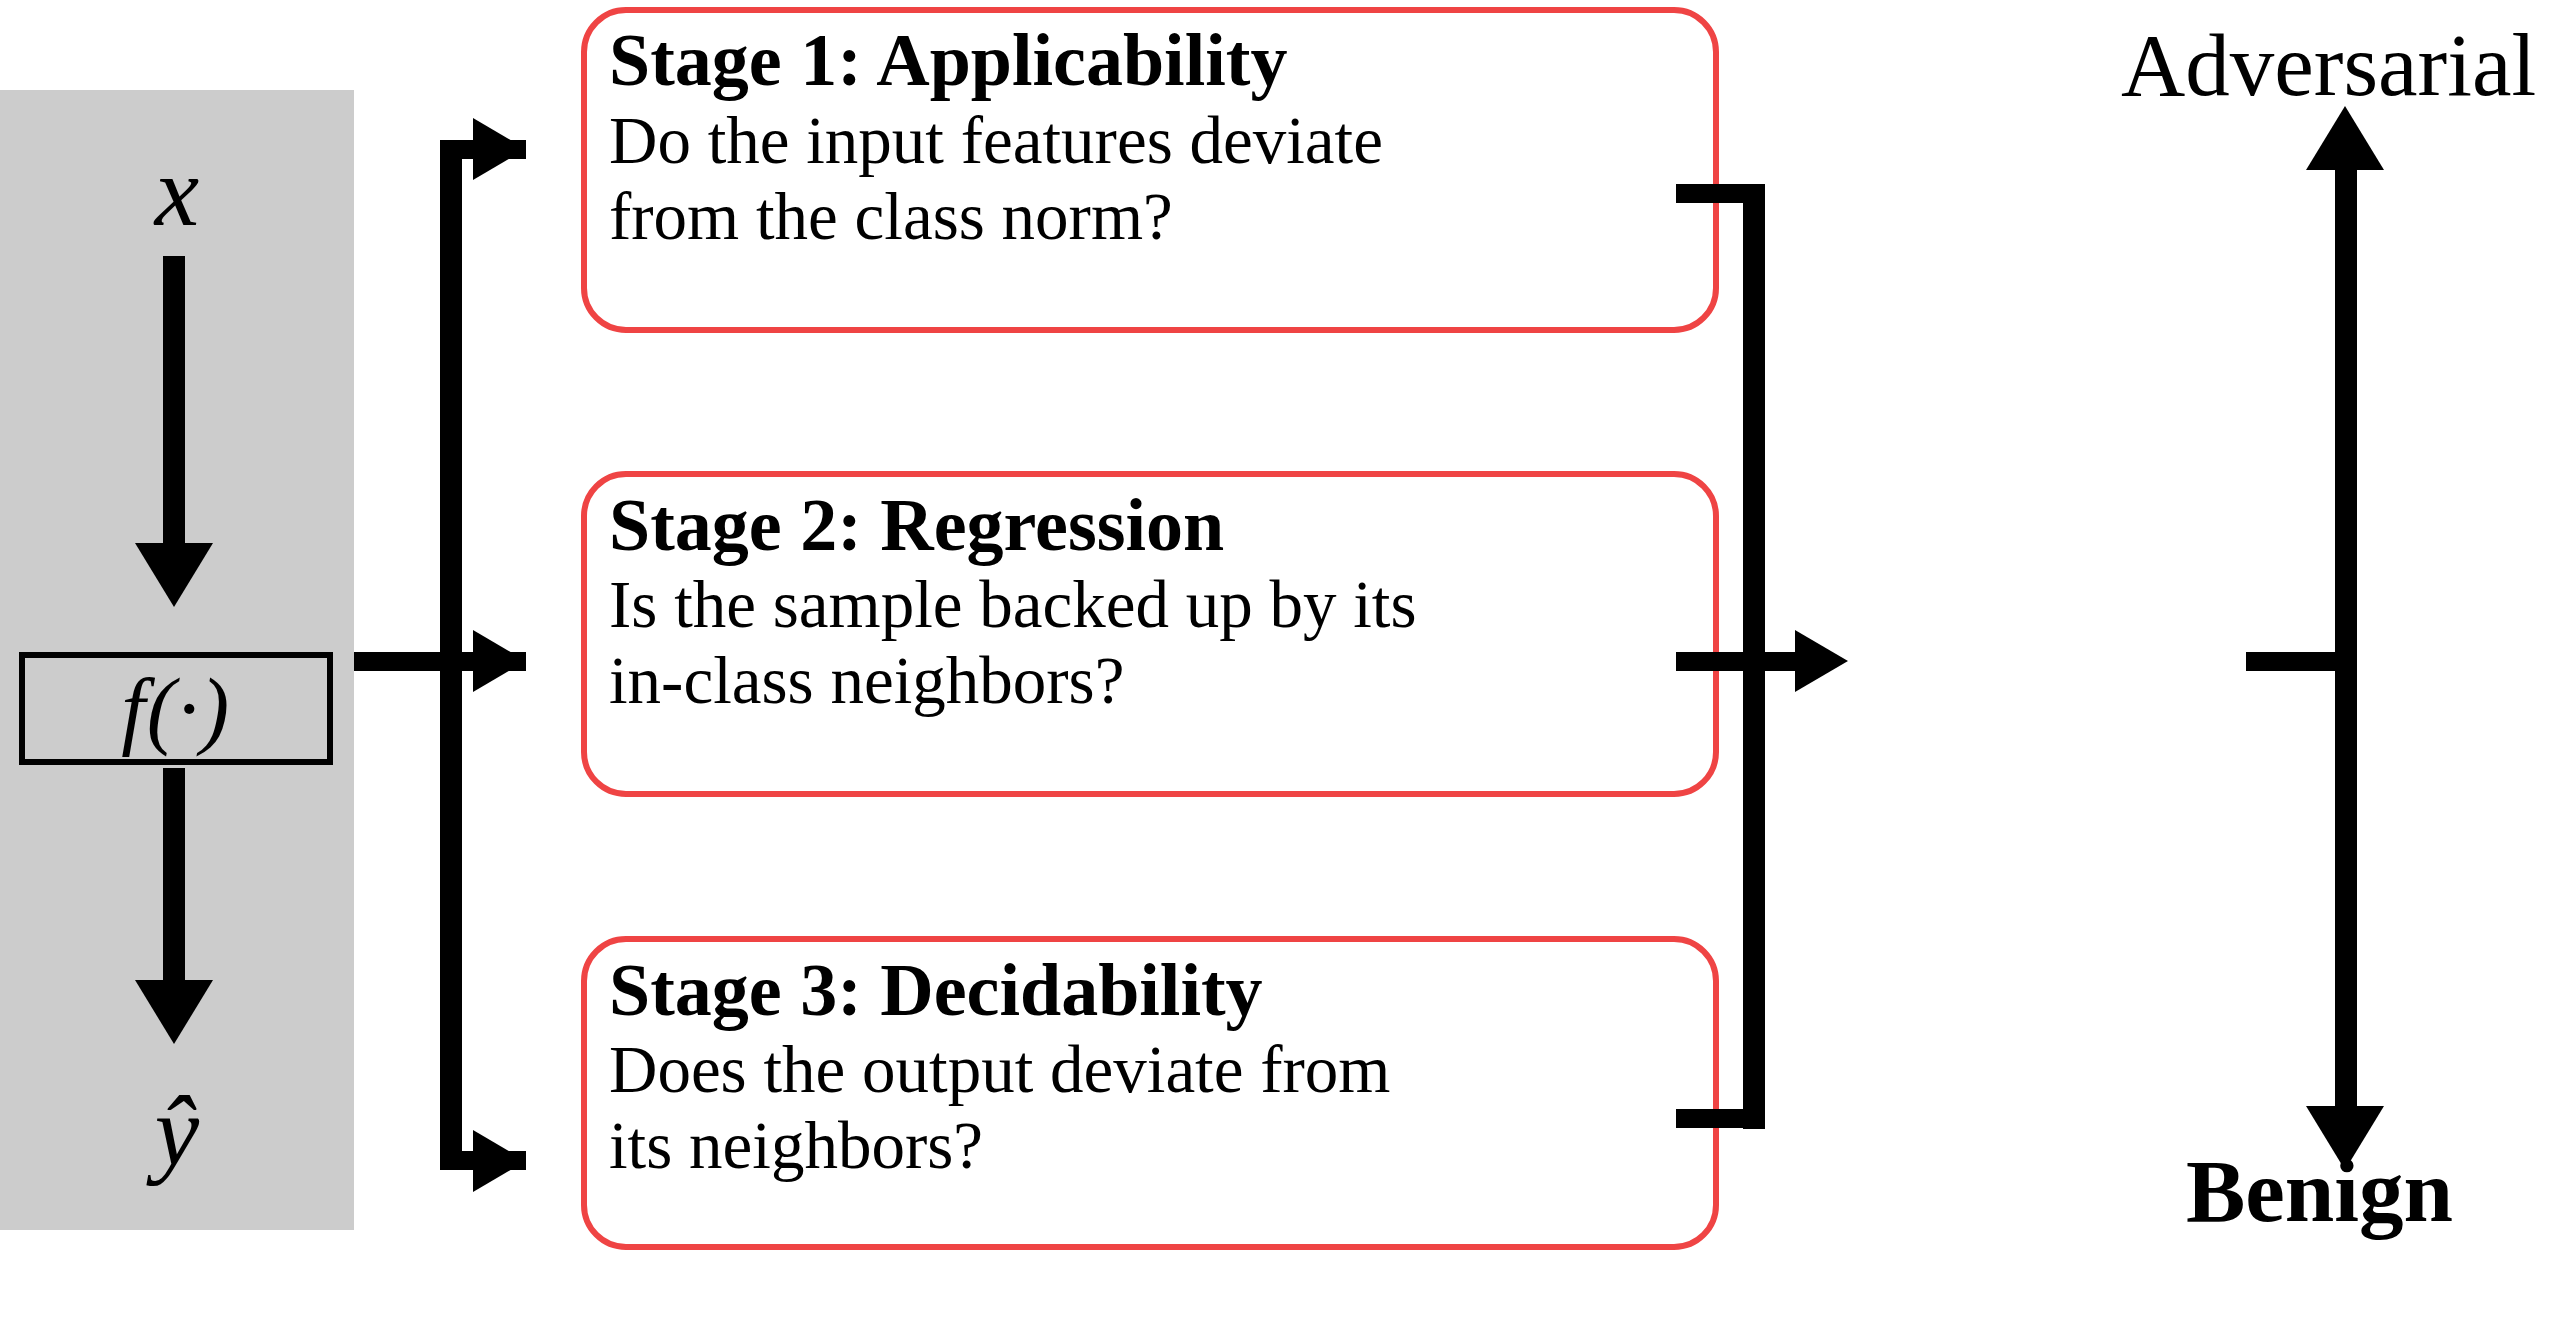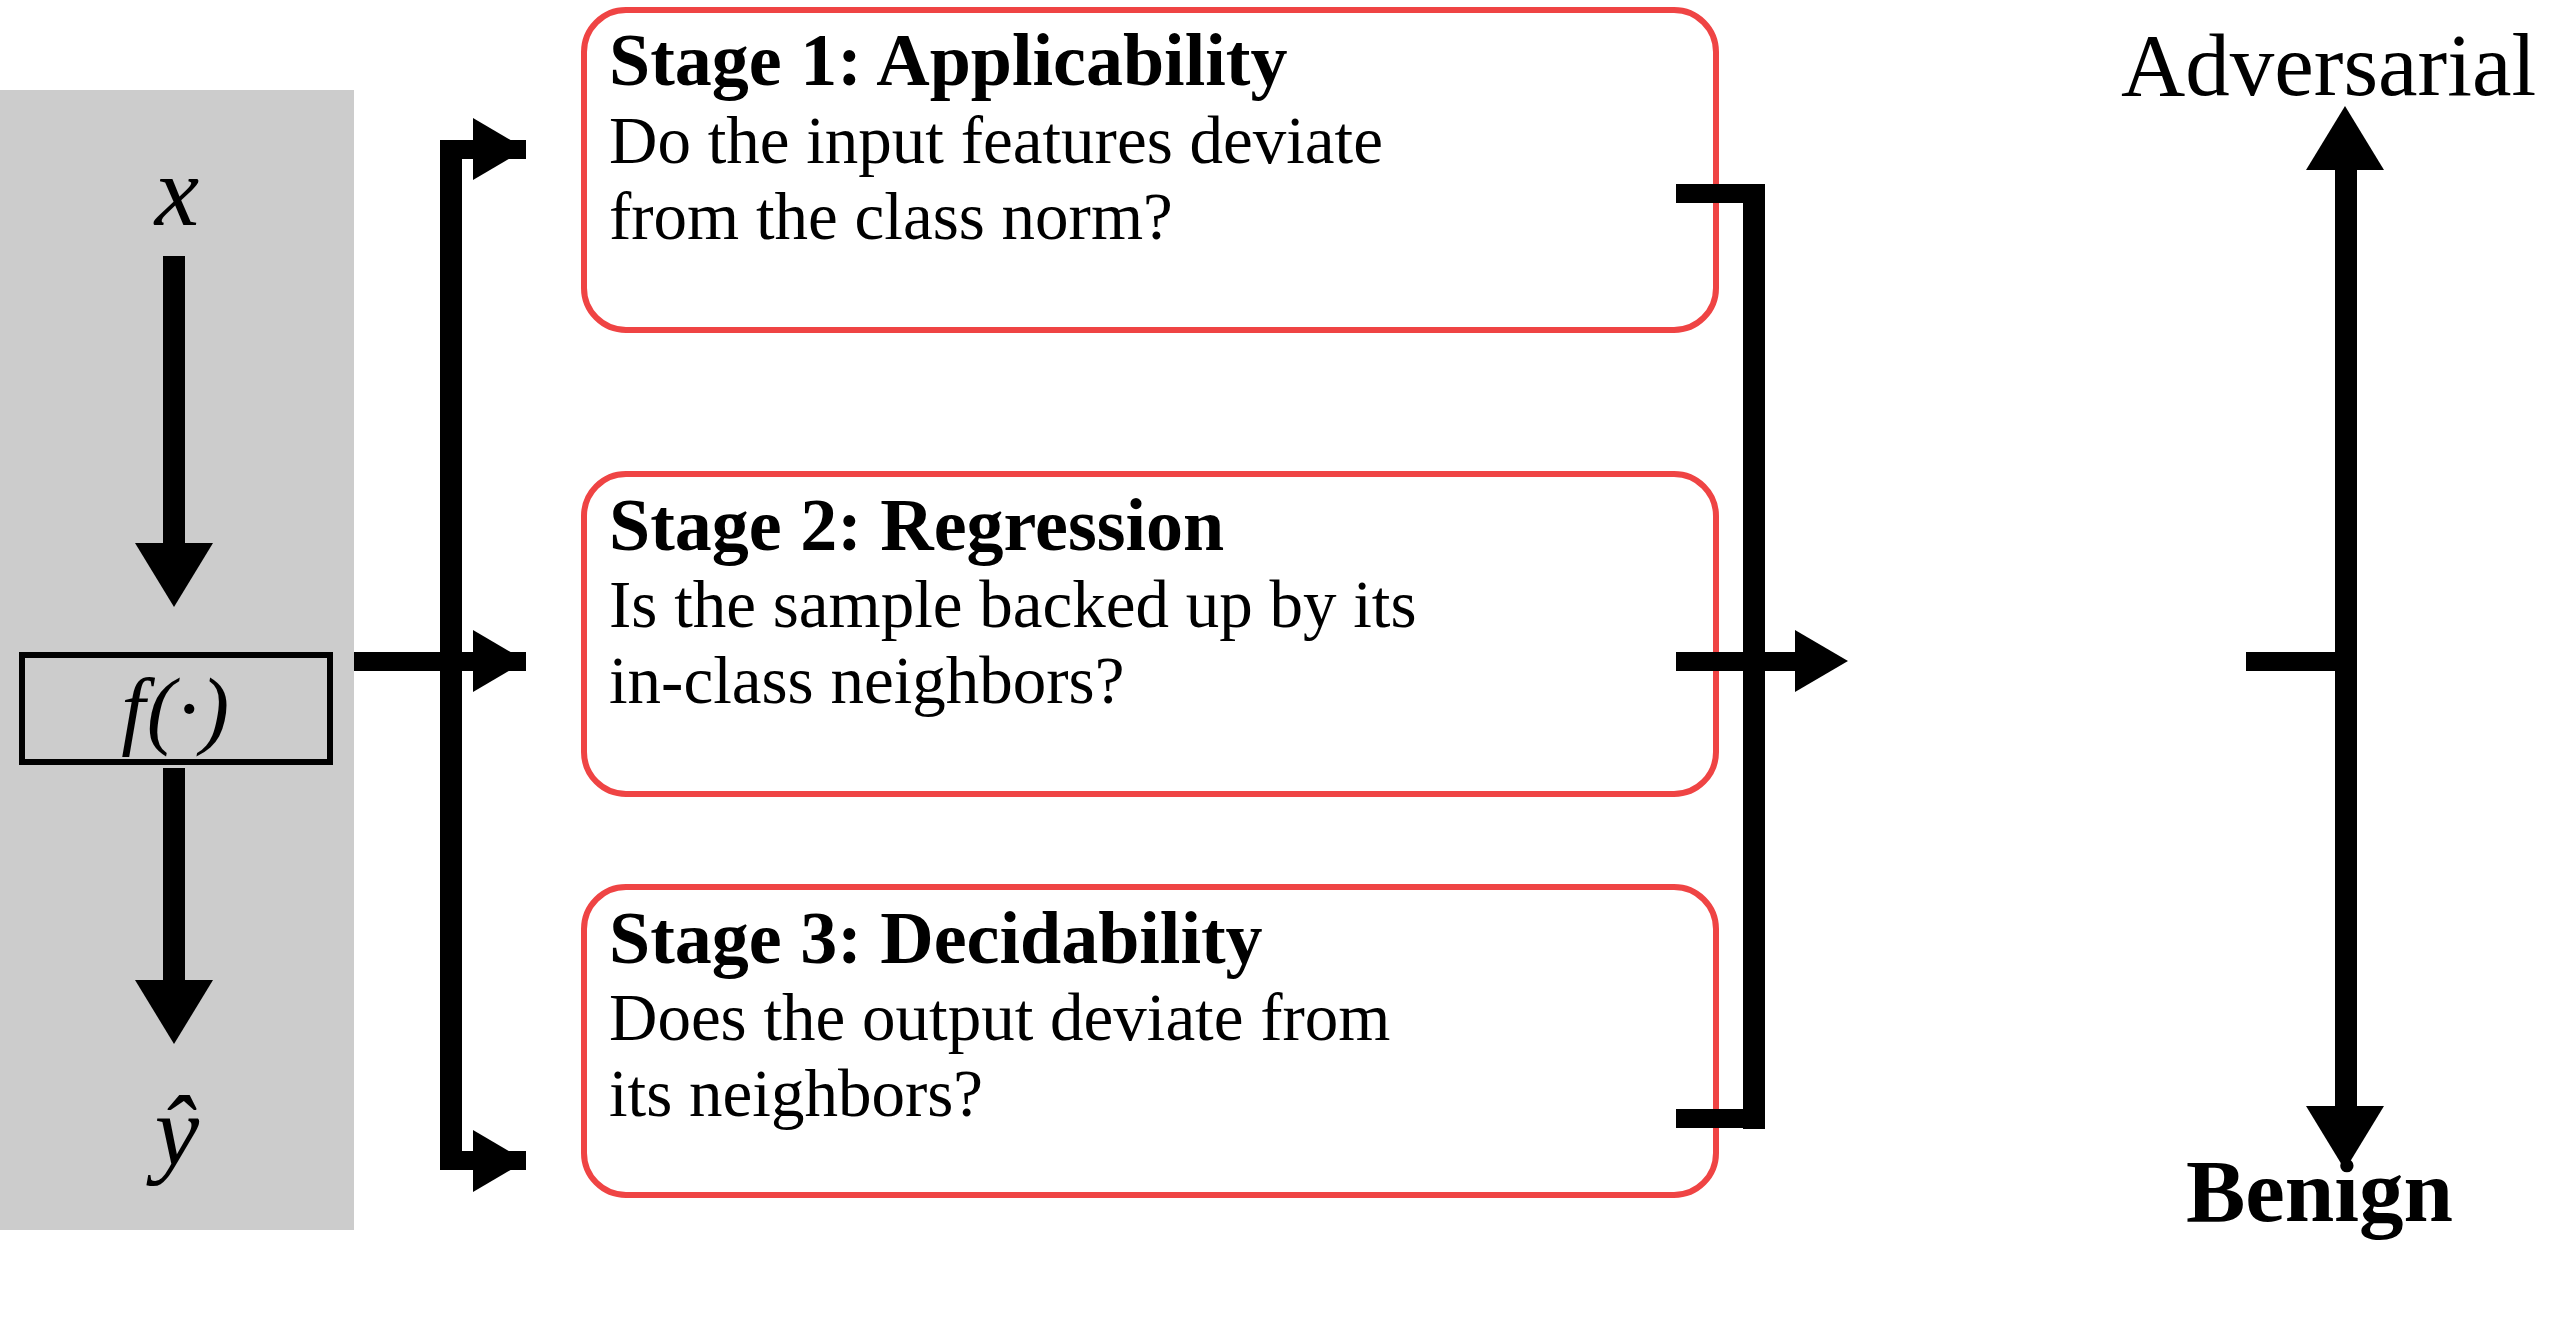--- a/index.html
+++ b/index.html
@@ -97,21 +97,21 @@
     width: 1138px;
     border: 6px solid #ef4444;
     border-radius: 45px;
     box-sizing: border-box;
     background: #ffffff;
     padding: 5.2px 22px 8.6px 22px;
     margin-left: 37px;
   }
   .stage-1 { top: 6.9px;    height: 326px; }
   .stage-2 { top: 471px;  height: 326px; }
-  .stage-3 { top: 884px; height: 314px; }
+  .stage-3 { top: 936px; height: 314px; }
 
   .stage-title {
     font-weight: bold;
     font-size: 74px;
     line-height: 1.08;
     margin: 3.4px 0 1.7px 0;
     white-space: nowrap;
   }
   .stage-body {
     font-size: 67px;

